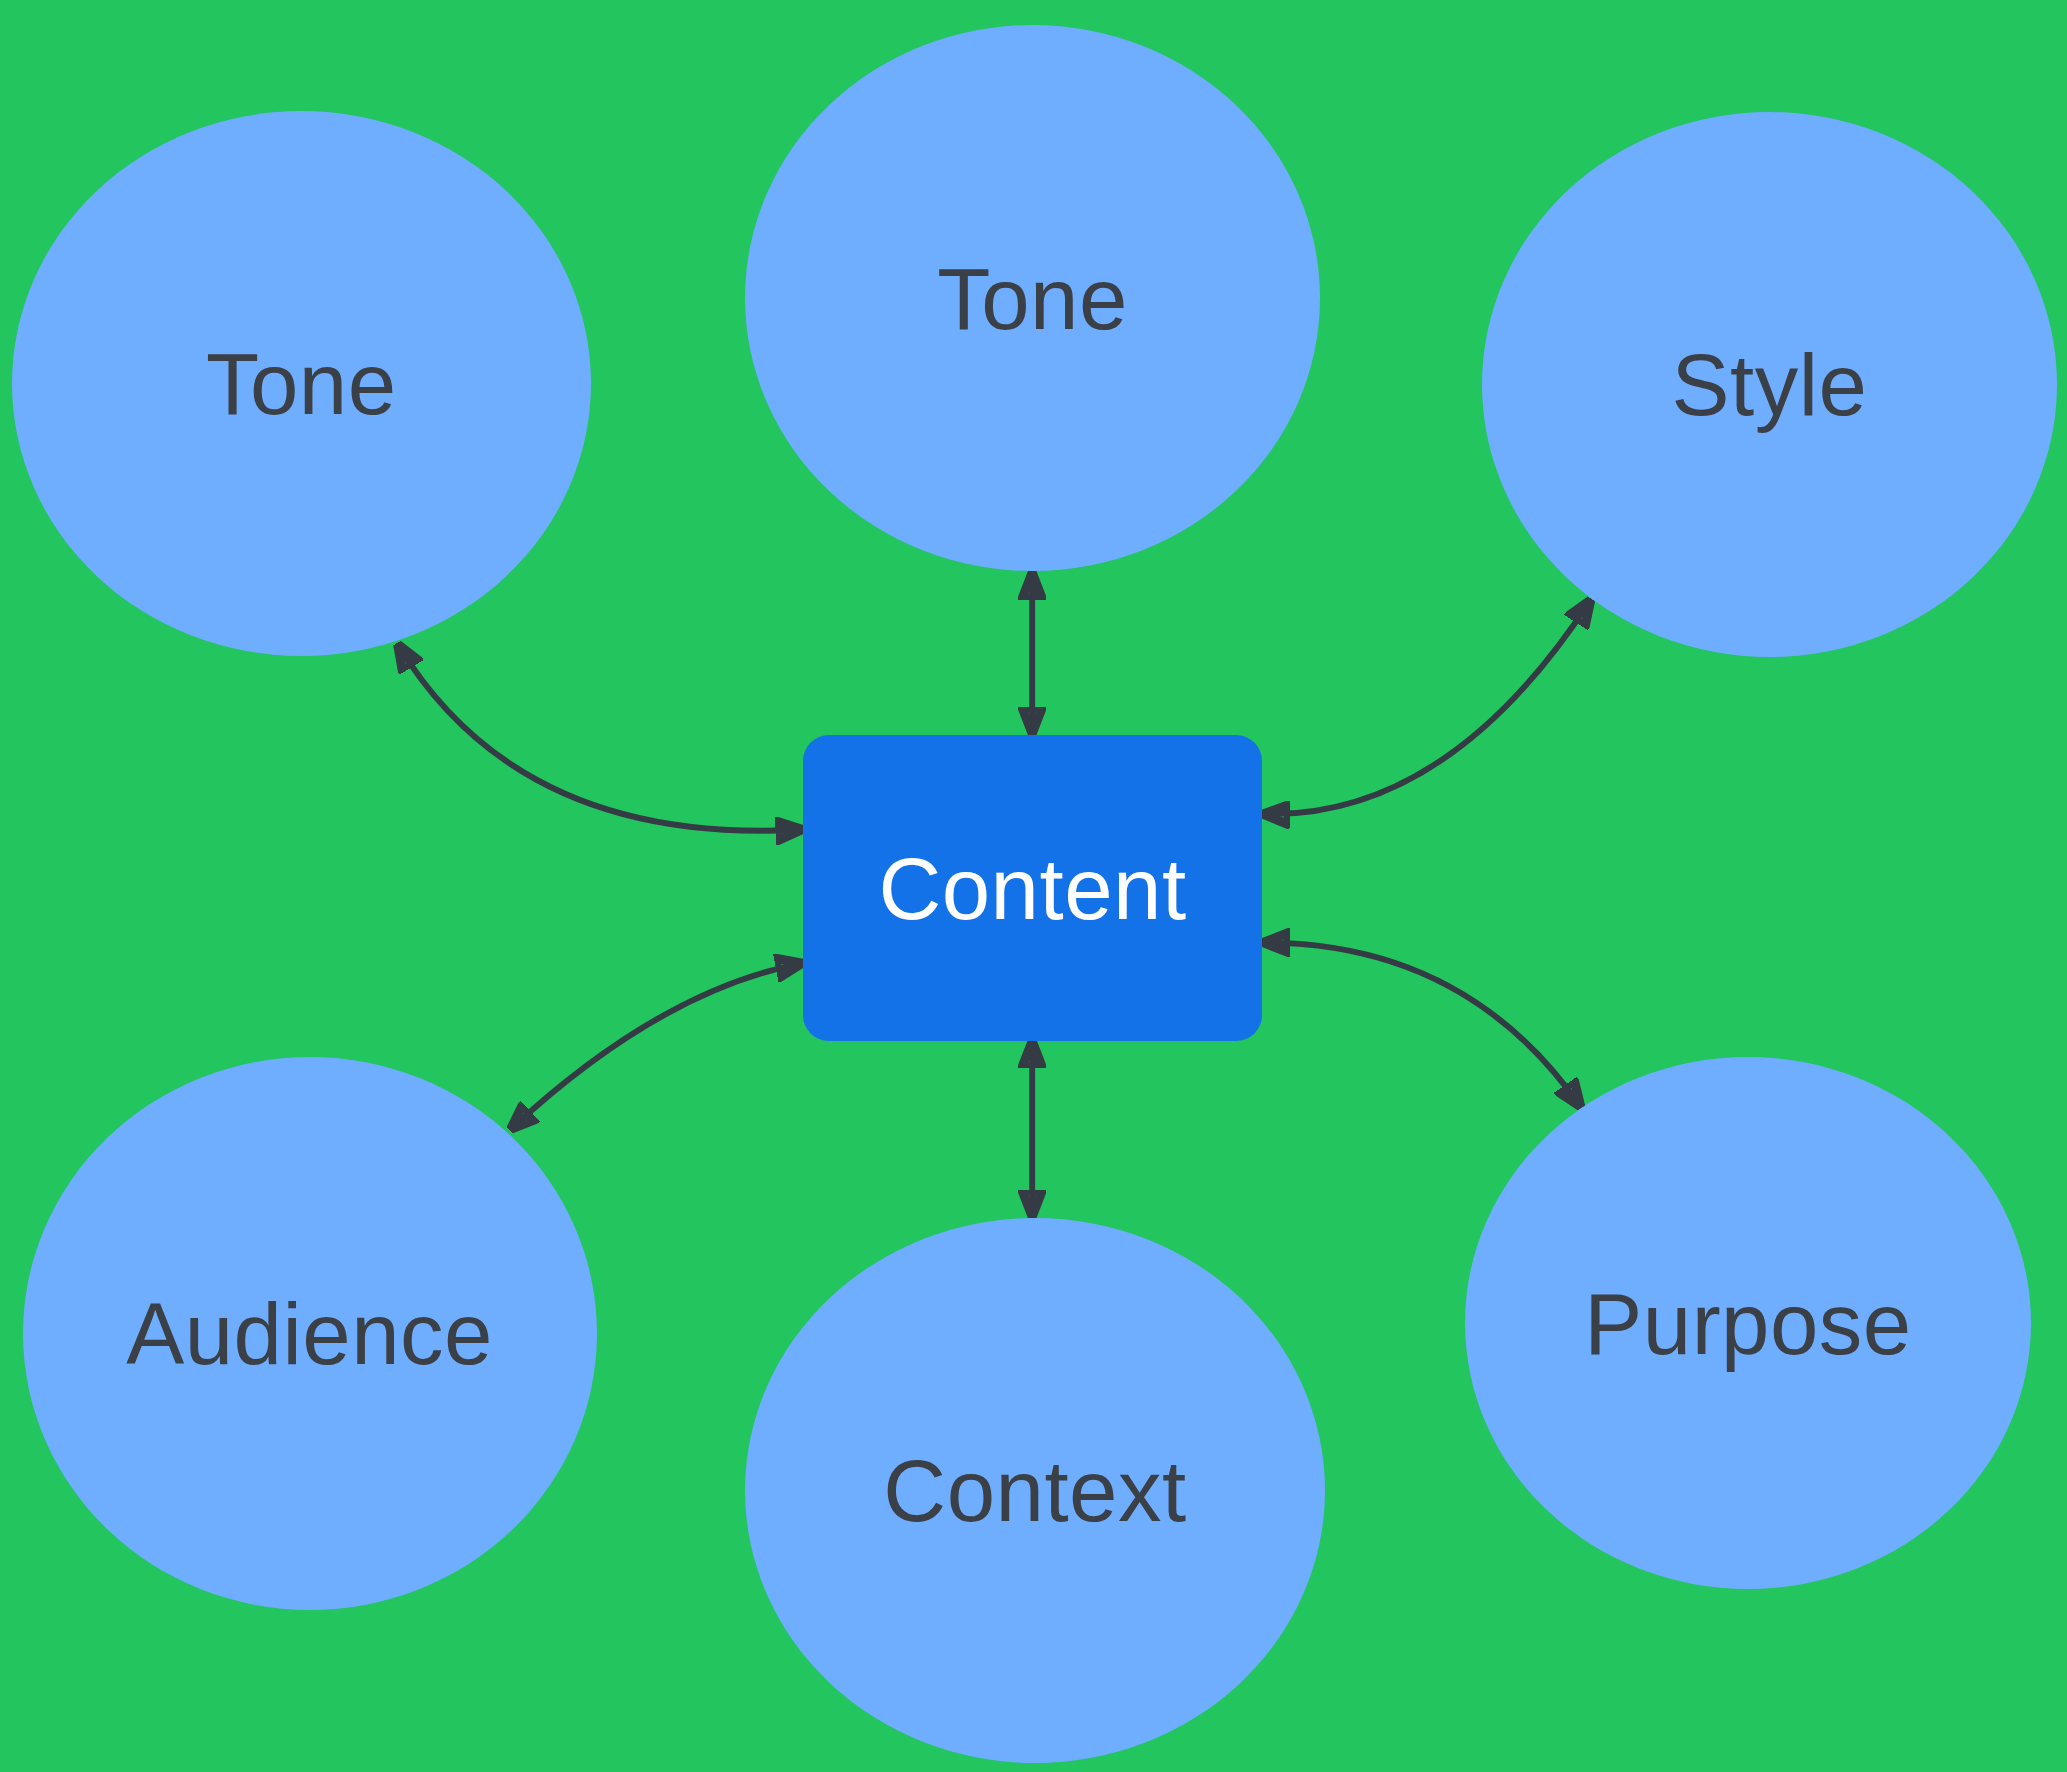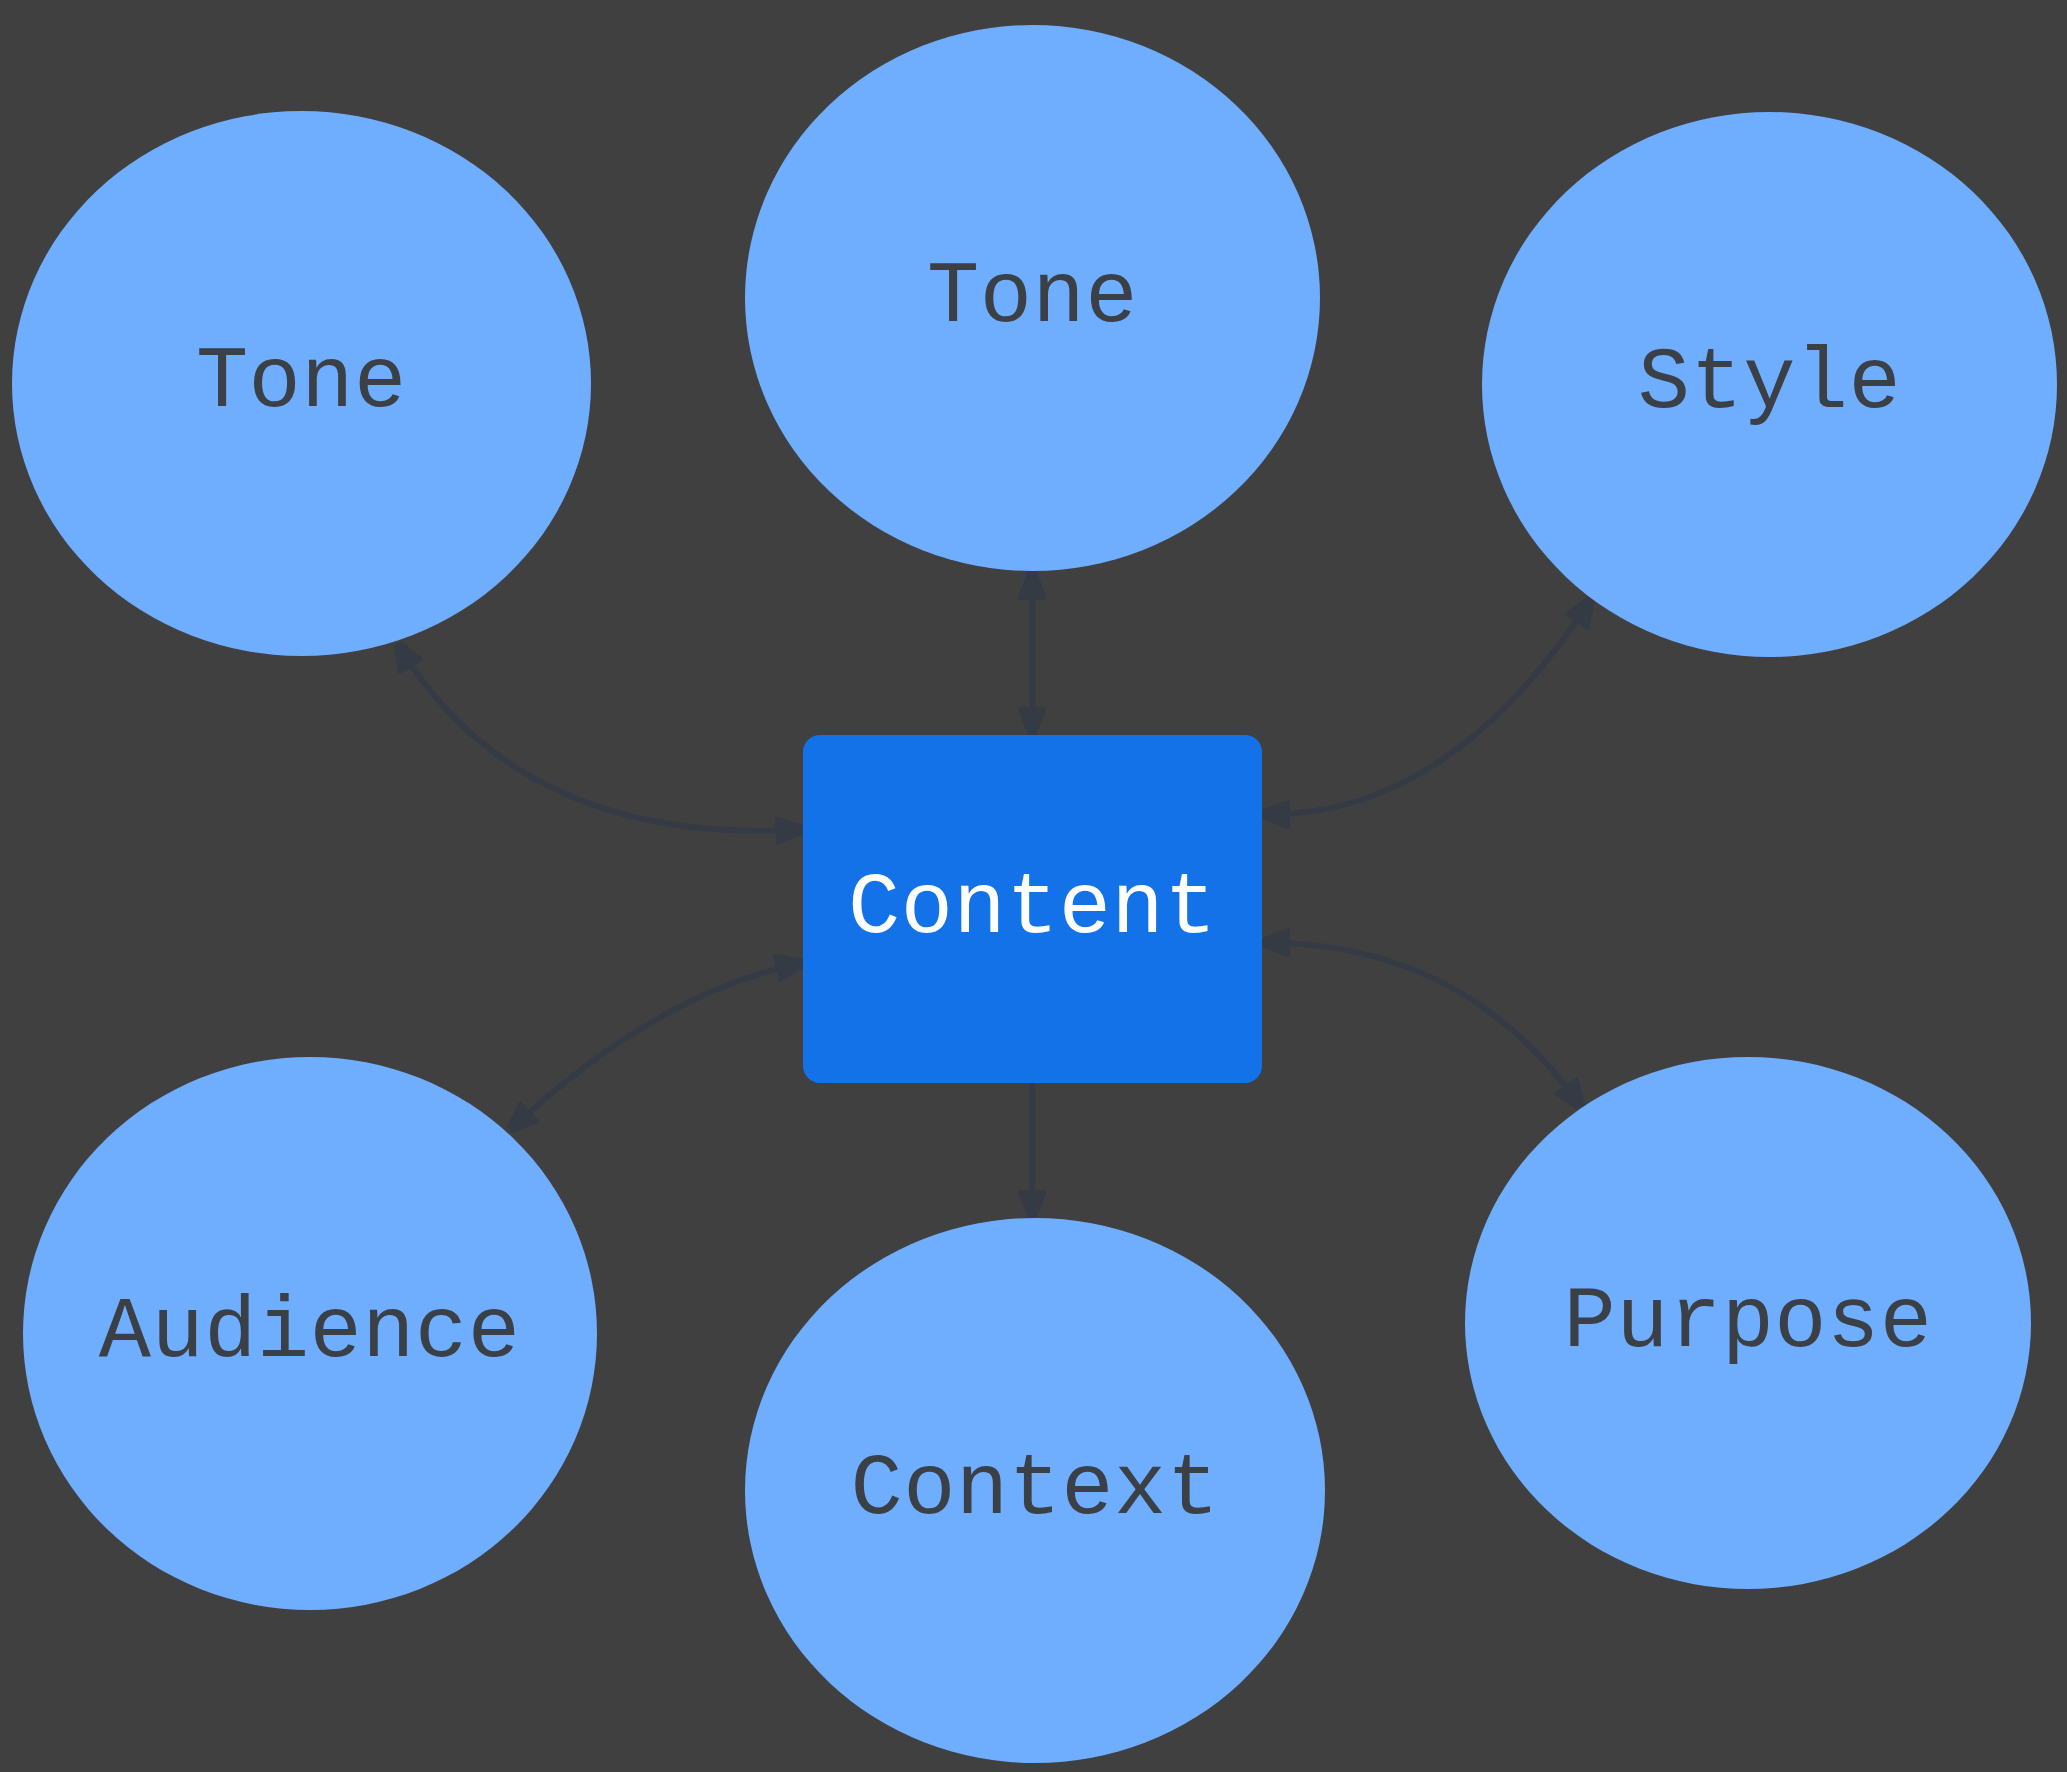--- a/index.html
+++ b/index.html
@@ -4,23 +4,23 @@
 <style>
   html, body {
     margin: 0;
     padding: 0;
     background: #000000;
   }
   .canvas {
     position: relative;
     width: 2068px;
     height: 1772px;
-    background: #404040;
+    background: #22c55e;
     overflow: hidden;
-    font-family: Liberation Mono, monospace;
+    font-family: Liberation Sans, sans-serif;
   }
   .connectors {
     position: absolute;
     left: 0;
     top: 0;
     width: 2068px;
     height: 1772px;
   }
   .connectors path {
     fill: none;
@@ -41,23 +41,23 @@
   .node-label {
     color: #3b3f46;
     font-size: 87px;
     line-height: 1;
     letter-spacing: 0.5px;
   }
   .center-box {
     left: 803px;
     top: 735px;
     width: 459px;
-    height: 348px;
+    height: 306px;
     background: #1372e8;
-    border-radius: 17px;
+    border-radius: 26px;
   }
   .center-label {
     color: #ffffff;
     font-size: 87px;
     line-height: 1;
     letter-spacing: 0.5px;
   }
   .pos-tone     { left: 11.8px;   top: 111px;  width: 579px; height: 545px; }
   .pos-voice    { left: 745px;  top: 25px;   width: 575px; height: 546px; }
   .pos-style    { left: 1482px; top: 112px;  width: 575px; height: 545px; }

